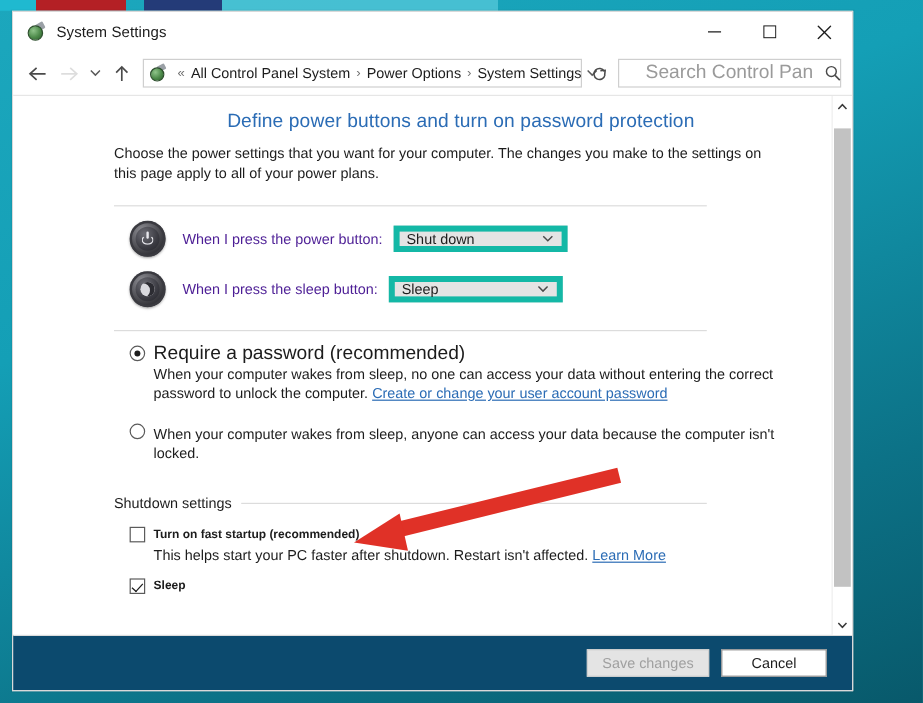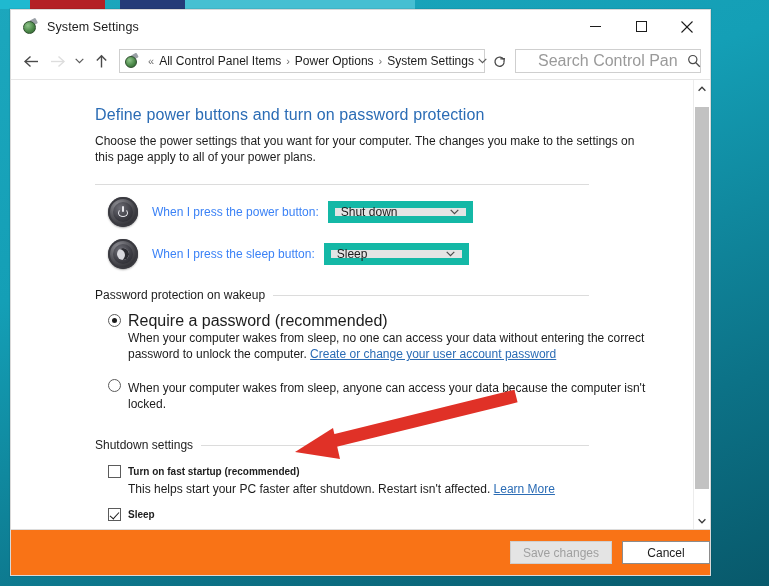--- a/index.html
+++ b/index.html
@@ -208,22 +208,23 @@
     overflow: hidden;
     padding: 13px 0 0 0;
     position: relative;
   }
   #content-inner { padding: 0 20px 0 24px; }
 
   h1#page-heading {
     font-size: 16px;
     font-weight: normal;
     color: #2b6cb5;
-    margin: 13px 0 9px 60px;
+    margin: 0 0 9px 60px;
     letter-spacing: .1px;
+    text-align: center;
   }
   #page-desc {
     font-size: 12px;
     color: #1c1c1c;
     line-height: 16px;
     margin: 0 0 0 60px;
     max-width: 560px;
   }
 
   
@@ -291,30 +292,30 @@
     border-radius: 1px;
   }
   .pwr-icon .msym {
     width: 12px; height: 12px;
     border-radius: 50%;
     background: #d9d9de;
     box-shadow: inset -4px 1px 0 0 #2c2c32;
   }
   .row-label {
     font-size: 12px;
-    color: #3b82f6;
+    color: #4c1d95;
     margin-left: 14px;
     white-space: nowrap;
   }
 
   .combo {
     width: 145px;
     height: 22px;
     background: #e4e4e4;
-    border: 7px solid #14b8a6;
+    border: 5px solid #14b8a6;
     display: flex;
     align-items: center;
     margin-left: 9px;
     cursor: default;
     flex: 0 0 145px;
     text-align: center;
   }
   .combo .cval {
     font-size: 12px;
     color: #1c1c1c;
@@ -438,25 +439,26 @@
     top: 10px;
     height: 382px;
     background: #c2c2c2;
     cursor: default;
   }
 
   
   #footer {
     height: 46px;
     flex: 0 0 46px;
-    background: #f97316;
+    background: #0c4a6e;
     border-top: 1px solid #dcdcdc;
     display: flex;
     align-items: center;
     justify-content: flex-end;
+    padding-right: 21px;
     gap: 10px;
   }
   .btn {
     height: 23px;
     min-width: 88px;
     padding: 0 12px;
     font-size: 12px;
     font-family: "Liberation Sans", sans-serif;
     background: #e1e1e1;
     border: 1px solid #adadad;
@@ -543,21 +545,21 @@
         <line x1="7.5" y1="1.8" x2="7.5" y2="13.5" stroke="#4a4a4a" stroke-width="1.4"></line>
       </svg>
     </div>
 
     <div id="addressbar">
       <div id="addr-icon">
         <div class="plug"></div>
         <div class="globe"></div>
       </div>
       <span class="crumb-sep">«</span>
-      <span class="crumb">All Control Panel Items</span>
+      <span class="crumb">All Control Panel System</span>
       <span class="crumb-sep">›</span>
       <span class="crumb">Power Options</span>
       <span class="crumb-sep">›</span>
       <span class="crumb">System Settings</span>
       <div id="addr-dropdown">
         <svg width="9" height="6" viewBox="0 0 9 6">
             <path d="M0.7 0.8 L4.5 4.6 L8.3 0.8" fill="none" stroke="#5a5a5a" stroke-width="1.2"></path>
           </svg>
       </div>
     </div>
@@ -620,21 +622,20 @@
             <span class="cval">Sleep</span>
             <span class="carrow">
               <svg width="9" height="6" viewBox="0 0 9 6">
                   <path d="M0.7 0.8 L4.5 4.6 L8.3 0.8" fill="none" stroke="#4a4a4a" stroke-width="1.2"></path>
                 </svg>
             </span>
           </div>
         </div>
 
         <div class="group-head">
-          <span class="gh-label">Password protection on wakeup</span>
           <span class="gh-rule"></span>
         </div>
 
         <div class="radio-row">
           <div class="radio checked"></div>
           <div class="radio-texts">
             <div class="radio-title">Require a password (recommended)</div>
             <div class="radio-sub"><span>When your computer wakes from sleep, no one can access your data without entering the correct password to unlock the computer. </span><a class="inline-link" href="#">Create or change your user account password</a></div>
           </div>
         </div>

